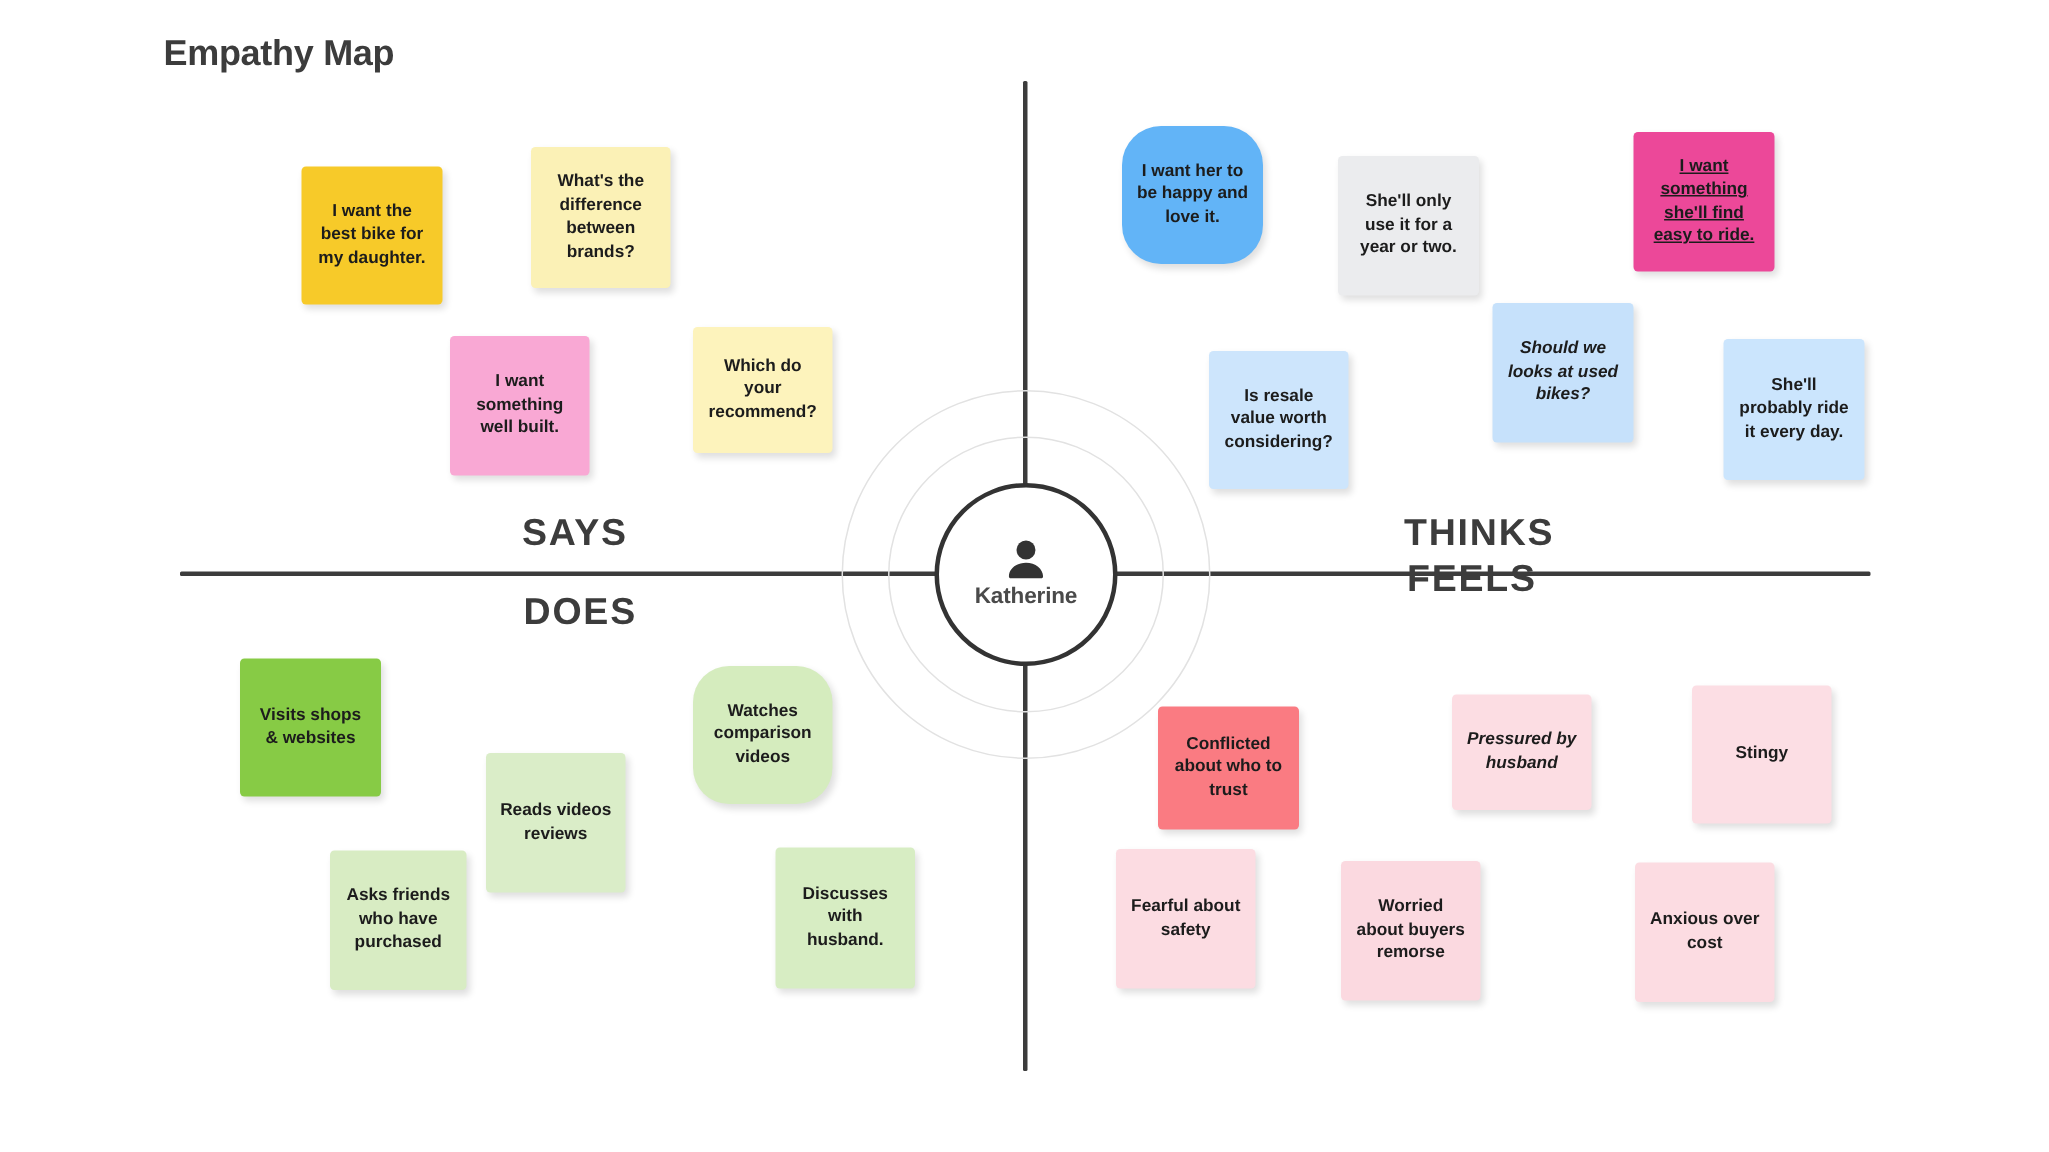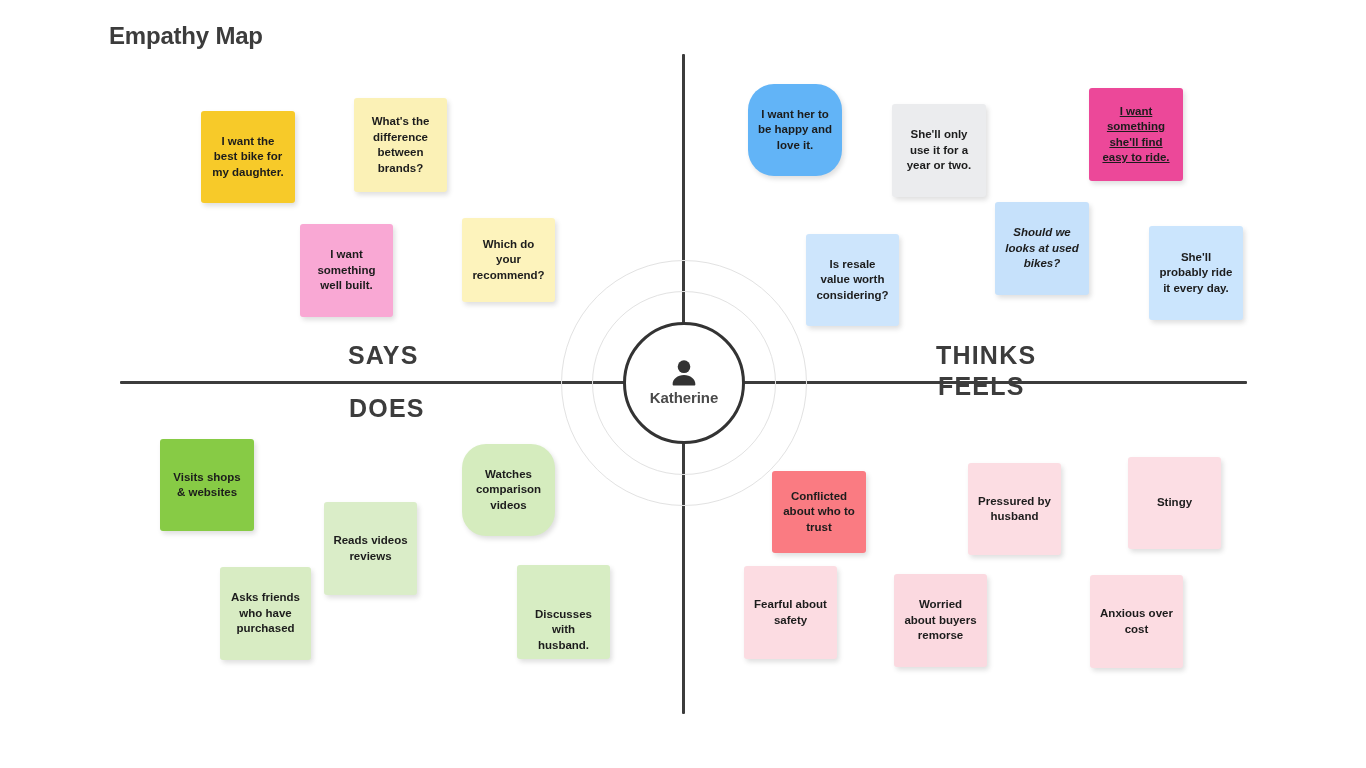--- a/index.html
+++ b/index.html
@@ -217,32 +217,32 @@
       </div>
       <div class="note tone-soft" style="left: 220px; top: 567px; width: 91px; height: 93px; background: rgb(216, 236, 195);">
         <span>Asks friends who have purchased</span>
       </div>
       <div class="note tone-soft" style="left: 324px; top: 502px; width: 93px; height: 93px; background: rgb(218, 237, 200);">
         <span>Reads videos reviews</span>
       </div>
       <div class="note tone-soft" style="left: 462px; top: 444px; width: 93px; height: 92px; background: rgb(213, 236, 190); border-radius: 24px;">
         <span>Watches comparison videos</span>
       </div>
-      <div class="note tone-soft" style="left: 517px; top: 565px; width: 93px; height: 94px; background: rgb(215, 237, 195); align-items: flex-end;">
+      <div class="note tone-soft" style="left: 517px; top: 565px; width: 93px; height: 94px; background: rgb(215, 237, 195);">
         <span>Discusses with husband.</span>
       </div>
     </div>
   <div id="notes-feels">
       <div class="note tone-soft" style="left: 772px; top: 460px; width: 94px; height: 82px; background: rgb(250, 123, 130); margin-top: 11px;">
         <span>Conflicted about who to trust</span>
       </div>
       <div class="note tone-soft" style="left: 744px; top: 566px; width: 93px; height: 93px; background: rgb(252, 220, 226);">
         <span>Fearful about safety</span>
       </div>
-      <div class="note tone-soft" style="left: 968px; top: 463px; width: 93px; height: 92px; background: rgb(252, 221, 227);">
+      <div class="note tone-soft" style="left: 968px; top: 463px; width: 93px; height: 77px; background: rgb(252, 221, 227); font-style: italic;">
         <span>Pressured by husband</span>
       </div>
       <div class="note tone-soft" style="left: 894px; top: 574px; width: 93px; height: 93px; background: rgb(251, 217, 224);">
         <span>Worried about buyers remorse</span>
       </div>
       <div class="note tone-soft" style="left: 1128px; top: 457px; width: 93px; height: 92px; background: rgb(252, 222, 228);">
         <span>Stingy</span>
       </div>
       <div class="note tone-soft" style="left: 1090px; top: 575px; width: 93px; height: 93px; background: rgb(252, 220, 226);">
         <span>Anxious over cost</span>

